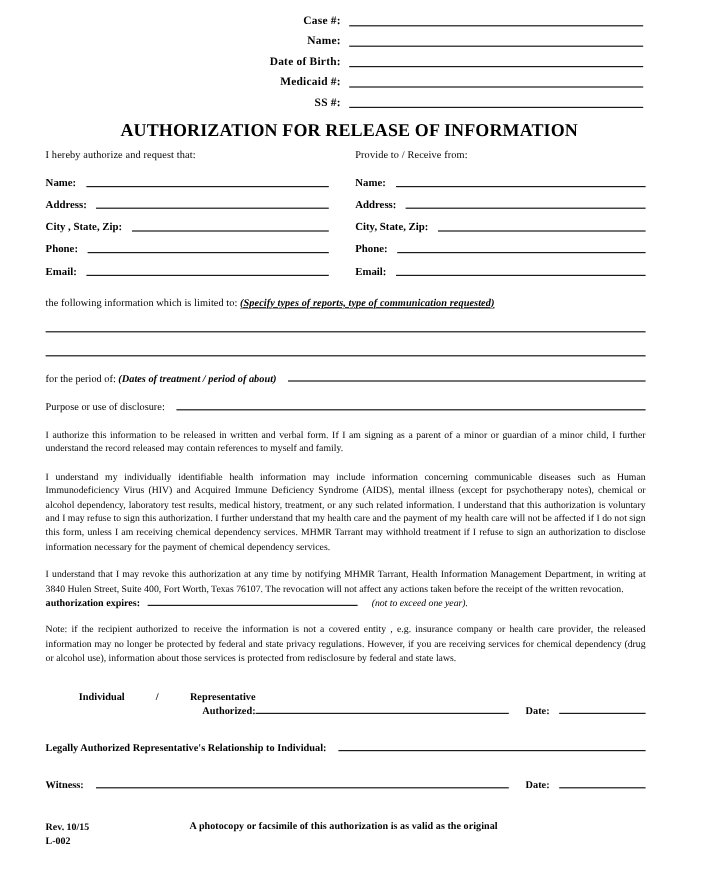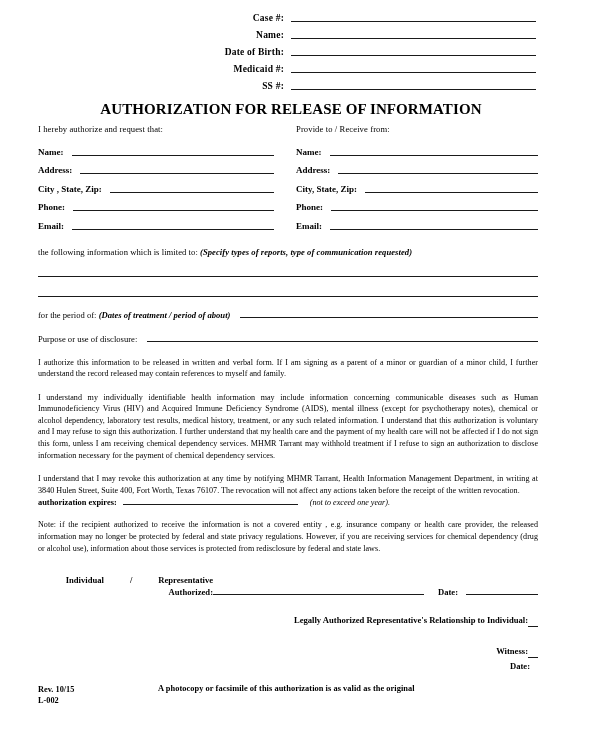--- a/index.html
+++ b/index.html
@@ -98,21 +98,21 @@
   }
   .col.left .rule { margin-right: 14px; }
   .col.right .rule { margin-right: 0px; }
 
   
   .limited-to {
     font-size: 8.6px;
     margin-top: 14px;
     letter-spacing: .05px;
   }
-  .limited-to .ital { font-style: italic; font-weight: bold; }
+  .limited-to .ital { font-style: italic; font-weight: bold; text-decoration: underline; }
   .blank-line {
     border-bottom: 1.6px solid #1a1a1a;
     height: 0;
     margin-top: 19px;
   }
 
   .inline-row {
     display: flex;
     align-items: flex-end;
     margin-top: 13px;
@@ -194,21 +194,20 @@
     padding: 0 8px 1px 14px;
     white-space: nowrap;
   }
   .rule.date { flex: 0 0 72px; max-width: 72px; }
 
   .sig-row {
     display: flex;
     align-items: flex-end;
     margin-top: 17px;
     height: 14px;
-    flex-direction: column;
   }
   .sig-label {
     font-weight: bold;
     font-size: 8.6px;
     white-space: nowrap;
     padding-right: 10px;
     padding-bottom: 1px;
   }
 
   

